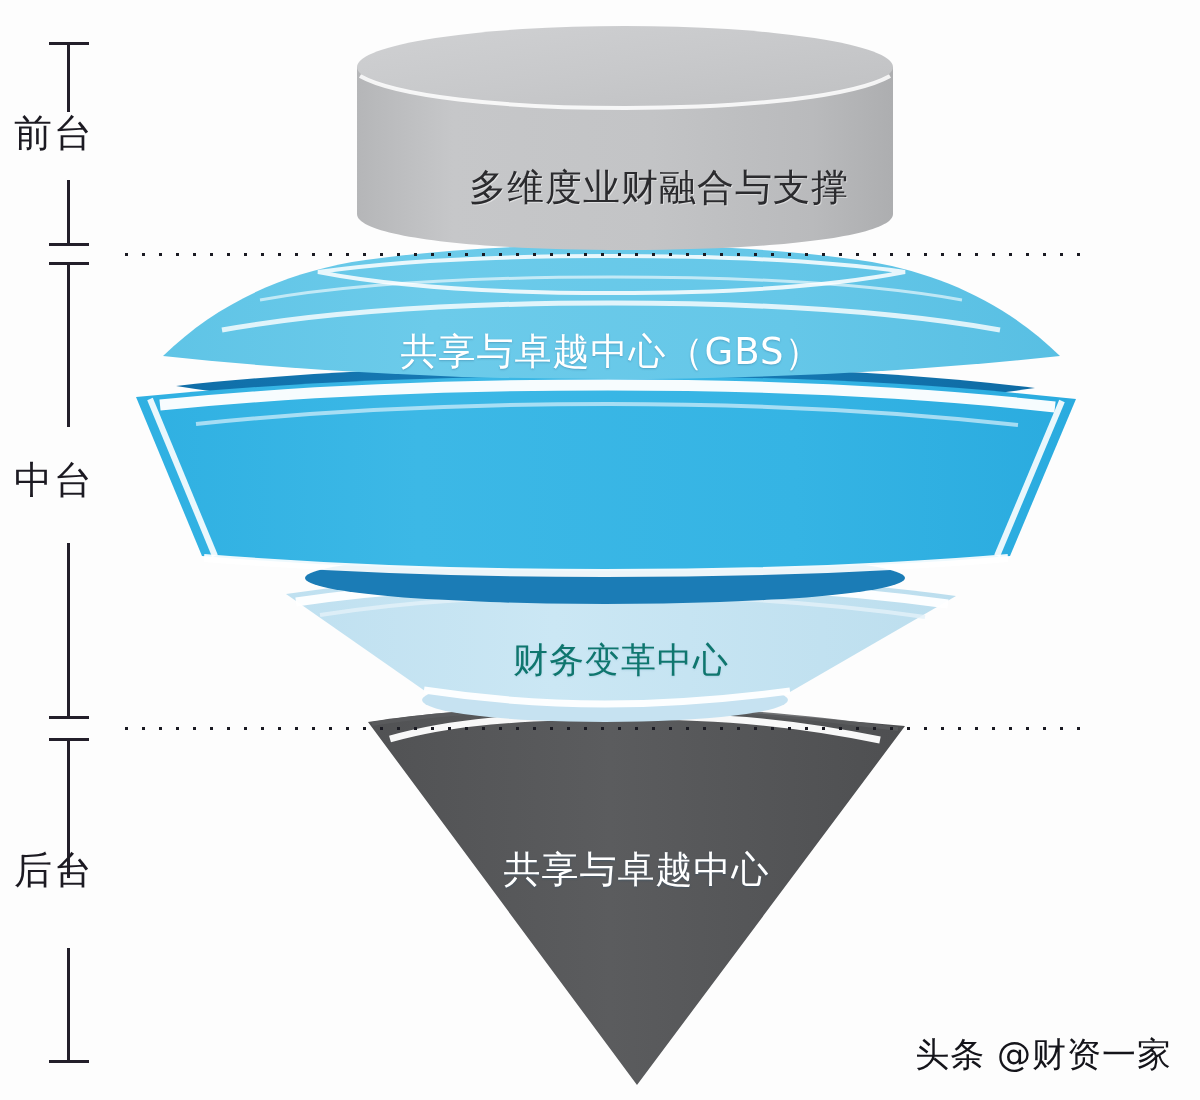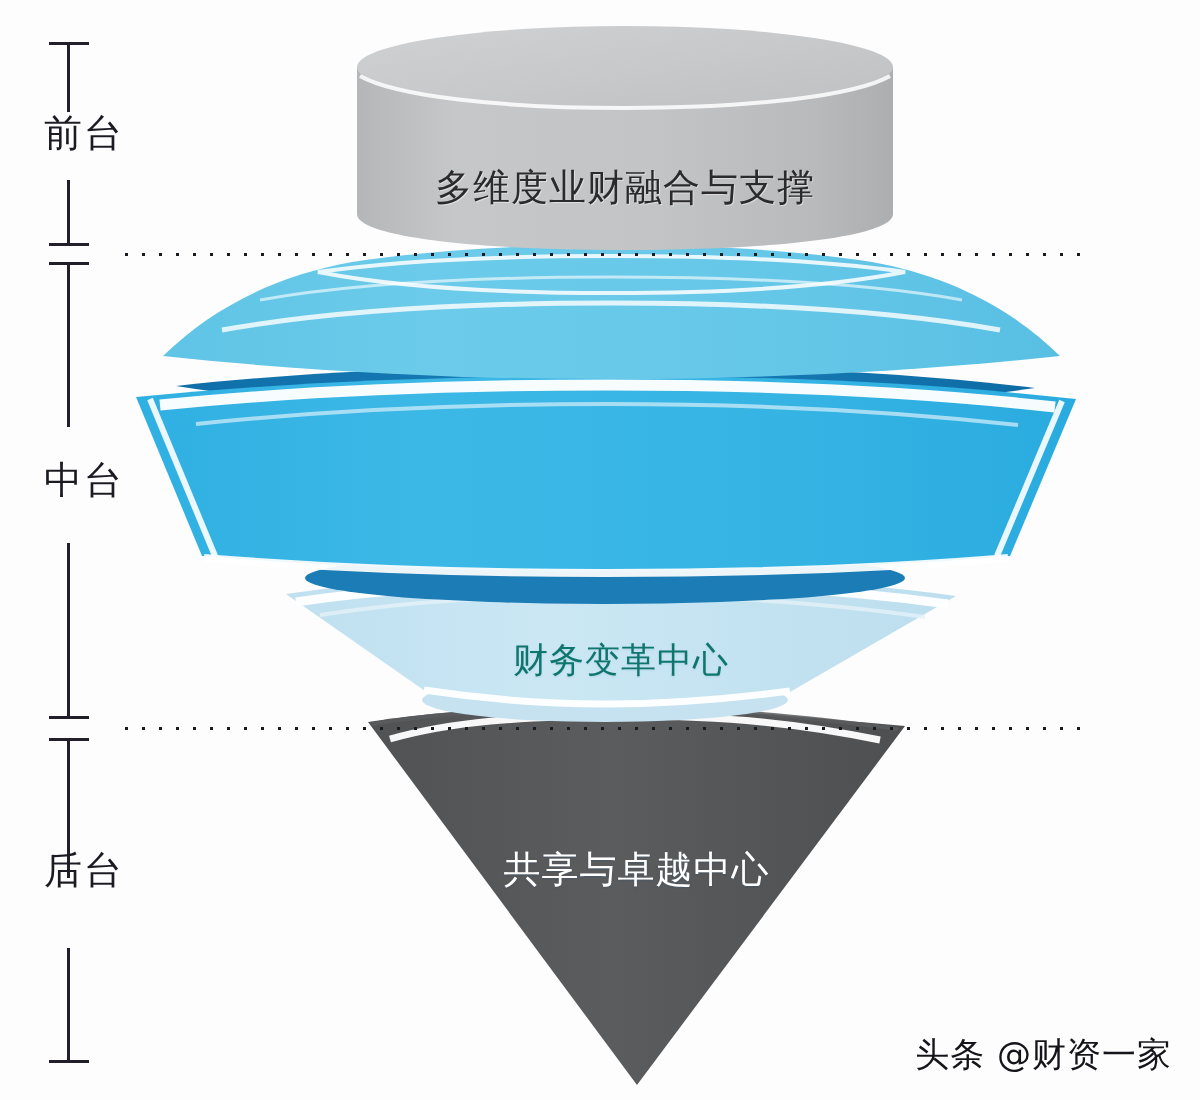--- a/index.html
+++ b/index.html
@@ -30,21 +30,21 @@
     position: absolute;
     height: 3px;
     width: 40px;
     background: #231f2a;
     left: 49px;
   }
   .axis-label {
     position: absolute;
     left: 14px;
     width: 110px;
-    text-align: right;
+    text-align: left;
     font-size: 38px;
     color: #1c1a22;
     letter-spacing: 2px;
     font-family: "DejaVu Sans", "Liberation Sans", sans-serif;
   }
 
   
   .dotted-sep {
     position: absolute;
     left: 118px;
@@ -65,20 +65,21 @@
     text-align: center;
     white-space: nowrap;
     font-family: "DejaVu Sans", "Liberation Sans", sans-serif;
     pointer-events: none;
   }
   .lbl-top {
     font-size: 37px;
     color: #2b2b2e;
     letter-spacing: 1px;
     text-shadow: 1px 1px 0 rgba(255,255,255,0.45);
+    padding-left: 34px;
   }
   .lbl-white {
     font-size: 37px;
     color: #ffffff;
     letter-spacing: 1px;
     text-shadow: 0 1px 2px rgba(30,80,120,0.30);
   }
   .lbl-pale {
     font-size: 35px;
     color: #0f766e;
@@ -252,20 +253,21 @@
 
         <path d="M360 76
                  C 395 96, 500 108, 625 108
                  C 750 108, 855 96, 890 76" fill="none" stroke="#ffffff" stroke-width="4" opacity="0.85"></path>
       </g>
     </svg>
   </div>
 
   <div class="layer-label lbl-top" style="left:357px; top:163px; width:536px;">多维度业财融合与支撑</div>
 
+  <div class="layer-label lbl-white" style="left:163px; top:327px; width:897px;">共享与卓越中心（GBS）</div>
 
 
   <div class="layer-label lbl-pale" style="left:286px; top:637px; width:670px;">财务变革中心</div>
 
   <div class="layer-label lbl-white" style="left:368px; top:845px; width:537px;">共享与卓越中心</div>
 
   <div class="dotted-sep" style="top:252px;"></div>
   <div class="dotted-sep" style="top:726px;"></div>
 
   <div class="axis-group">

